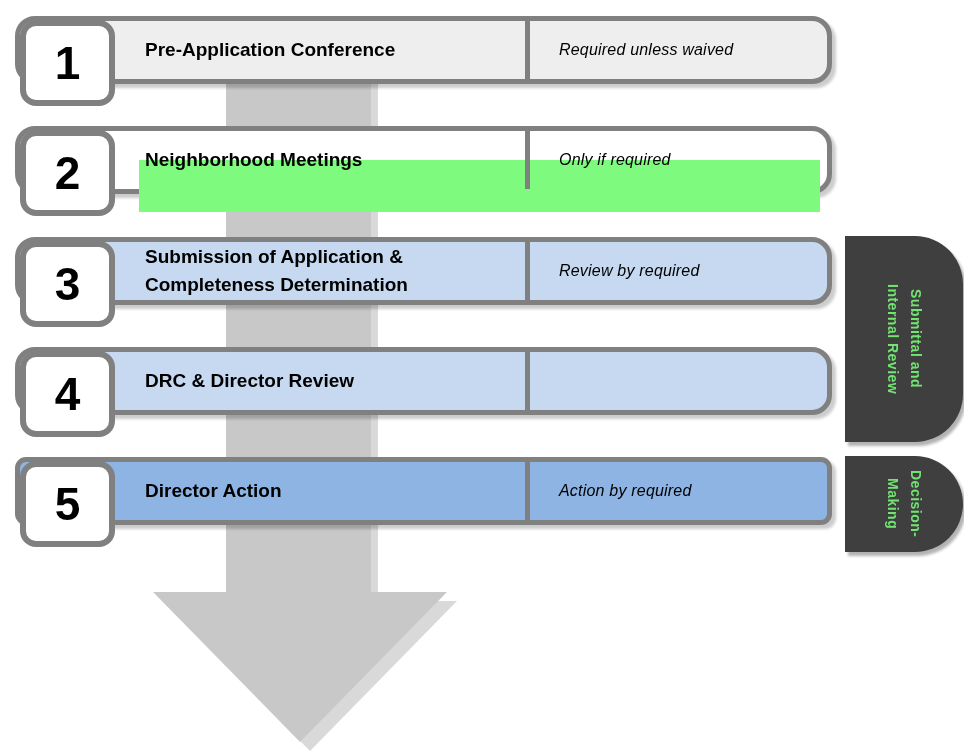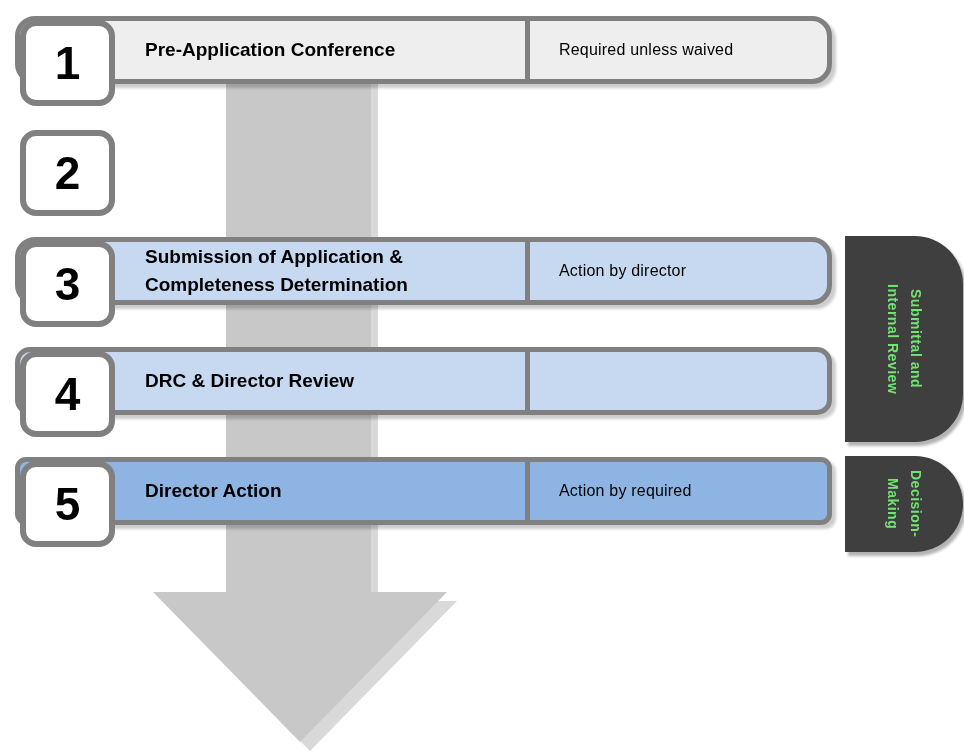--- a/index.html
+++ b/index.html
@@ -53,21 +53,21 @@
   }
   .cell-title span{
     font-size:19px;font-weight:bold;color:#000;
     line-height:1.45;white-space:pre-line;
   }
   .cell-note{
     position:absolute;left:539px;top:0;width:258px;height:100%;
     display:flex;align-items:center;z-index:3;
   }
   .cell-note span{
-    font-size:16px;color:#000;letter-spacing:.2px;
+    font-size:16px;font-style:italic;color:#000;letter-spacing:.2px;
   }
   
   .numbox{
     position:absolute;left:20px;width:95px;height:86px;
     background:#ffffff;border:6px solid #808080;border-radius:16px;
     display:flex;align-items:center;justify-content:center;
     z-index:4;
   }
   .numbox span{
     font-size:46px;font-weight:bold;color:#000;line-height:1;
@@ -104,33 +104,43 @@
   <div class="bar" style="top: 16px; background: rgb(238, 238, 238);">
     <div class="cell-title">
         <span>Pre-Application Conference</span>
       </div>
     <div class="divider"></div>
     <div class="cell-note">
         <span>Required unless waived</span>
       </div>
   </div>
 
+  <div class="bar" style="top: 126px; background: rgb(255, 255, 255);">
+    <div class="highlight-band" style="background: rgb(126, 250, 126);"></div>
+    <div class="cell-title">
+        <span>Neighborhood Meetings</span>
+      </div>
+    <div class="divider"></div>
+    <div class="cell-note">
+        <span>Only if required</span>
+      </div>
+  </div>
 
   <div class="bar" style="top: 237px; background: rgb(198, 217, 240);">
     <div class="cell-title">
         <span>Submission of Application &amp;
 Completeness Determination</span>
       </div>
     <div class="divider"></div>
     <div class="cell-note">
-        <span>Action by director</span>
+        <span>Review by required</span>
       </div>
   </div>
 
-  <div class="bar" style="top: 347px; background: rgb(198, 217, 240); border-radius: 15px;">
+  <div class="bar" style="top: 347px; background: rgb(198, 217, 240);">
     <div class="cell-title">
         <span>DRC &amp; Director Review</span>
       </div>
     <div class="divider"></div>
   </div>
 
   <div class="bar" style="top: 457px; background: rgb(141, 180, 226); border-radius: 11px;">
     <div class="cell-title">
         <span>Director Action</span>
       </div>

